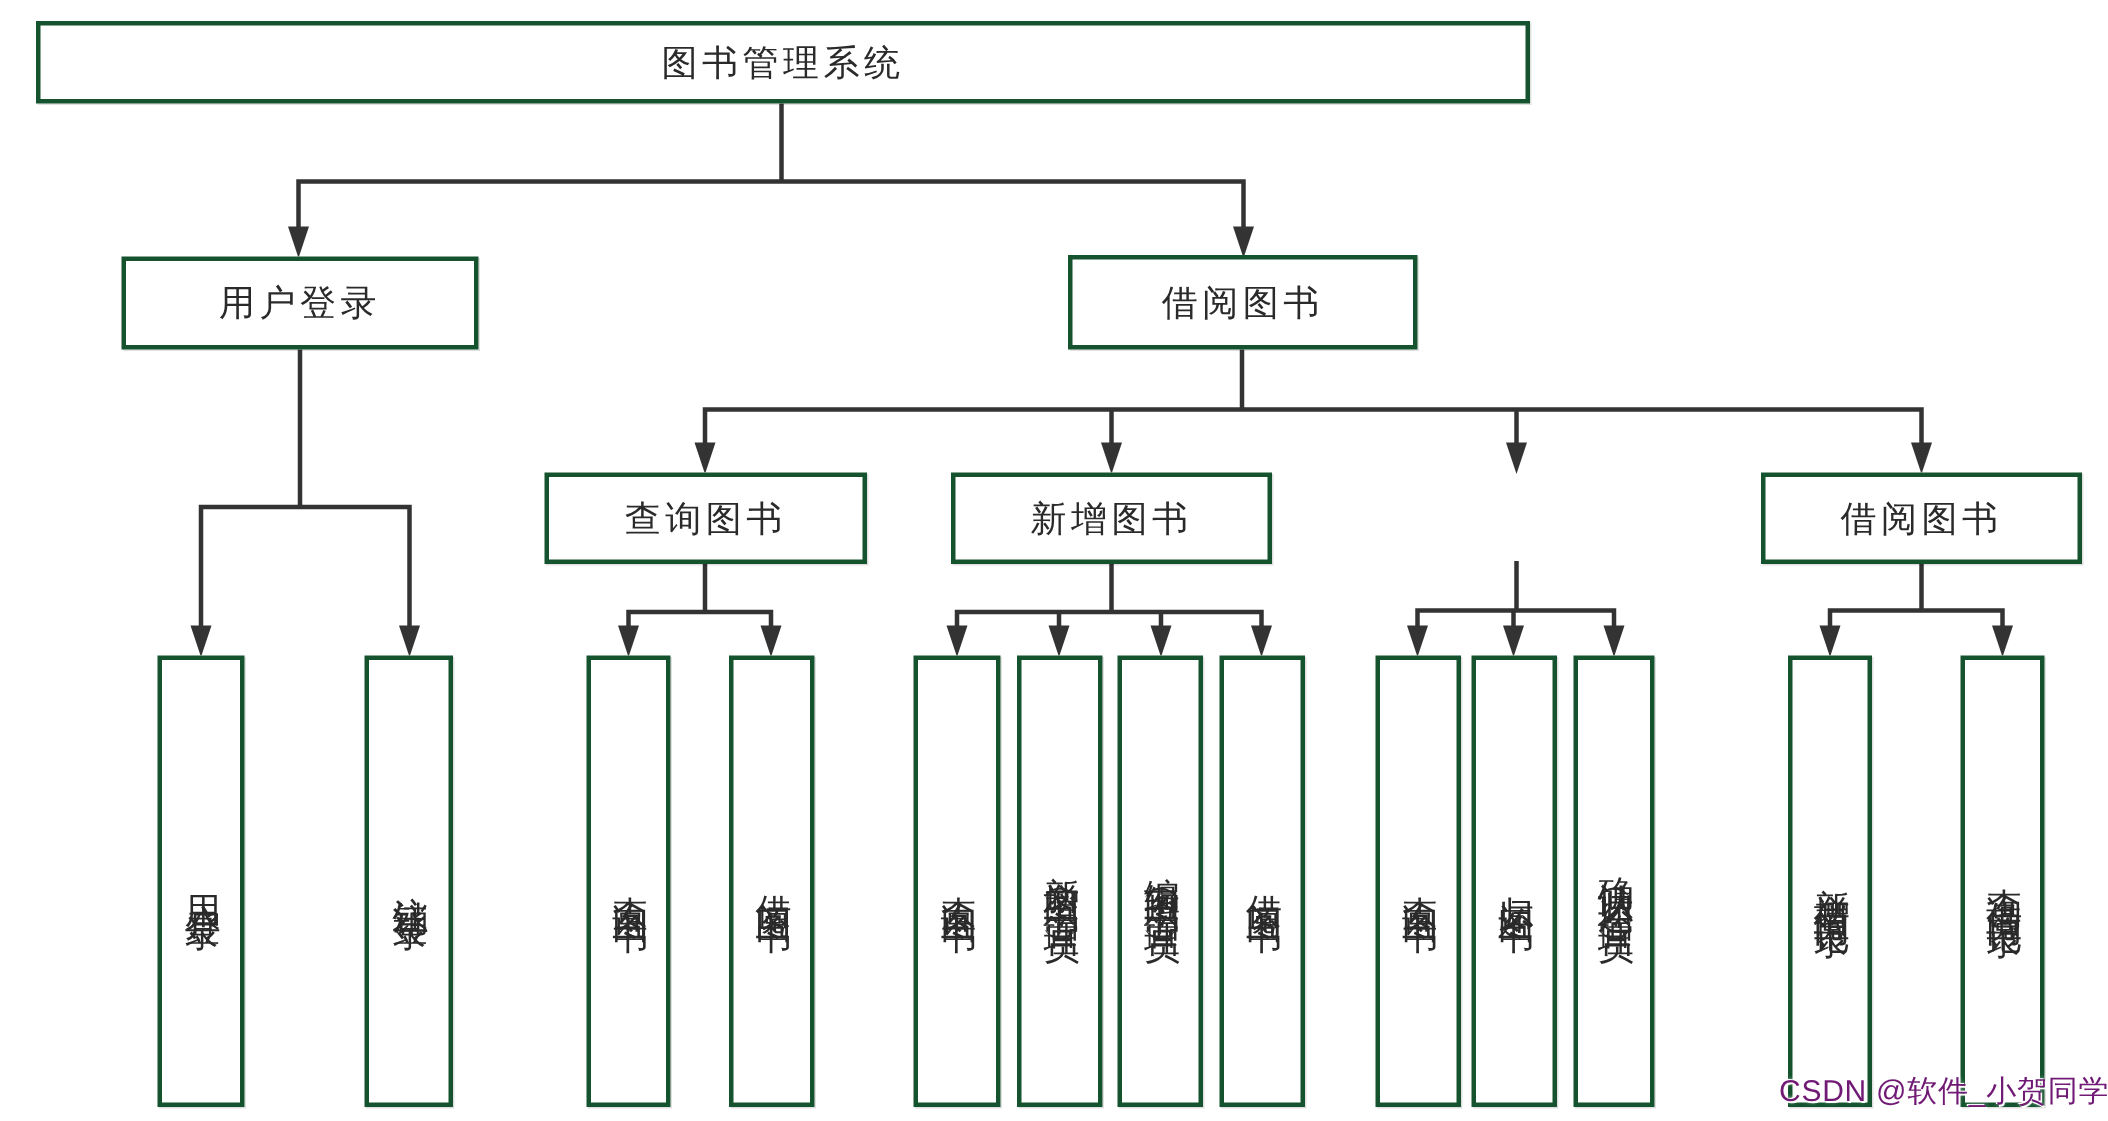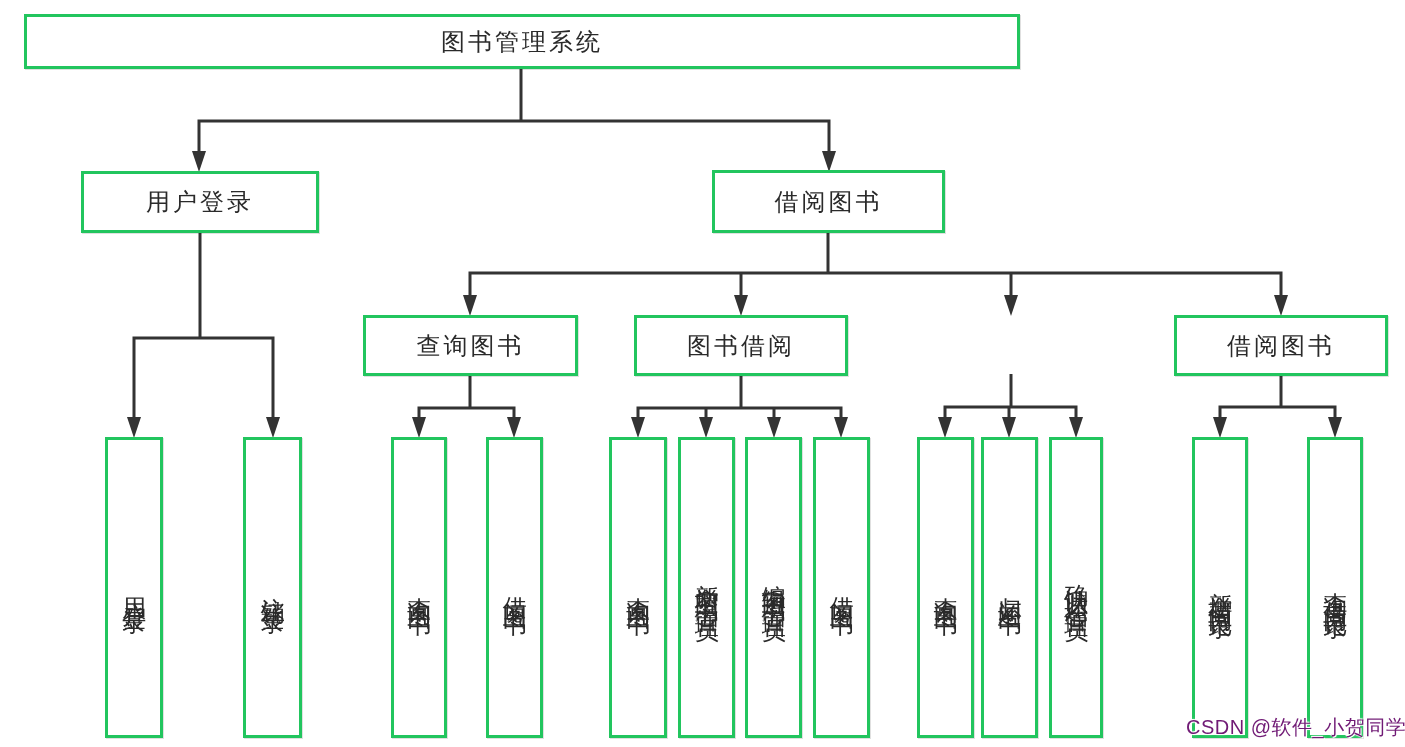--- a/index.html
+++ b/index.html
@@ -16,21 +16,21 @@
     overflow: hidden;
   }
   .lines {
     position: absolute;
     left: 0;
     top: 0;
   }
   .node {
     position: absolute;
     box-sizing: border-box;
-    border: 3px solid #22c55e;
+    border: 3px solid #14532d;
     background: #ffffff;
     display: flex;
     align-items: center;
     justify-content: center;
     color: #2a2a2a;
     box-shadow: 1px 1px 0 rgba(0,0,0,0.12);
   }
   .node.h span {
     font-size: 24px;
     letter-spacing: 3px;
@@ -121,21 +121,21 @@
     <span>用户登录</span>
   </div>
   <div class="node h" style="left:712px;top:170px;width:233px;height:63px">
     <span>借阅图书</span>
   </div>
 
   <div class="node h" style="left:363px;top:315px;width:215px;height:61px">
     <span>查询图书</span>
   </div>
   <div class="node h" style="left:634px;top:315px;width:214px;height:61px">
-    <span>图书借阅</span>
+    <span>新增图书</span>
   </div>
   <div class="node h" style="left:1174px;top:315px;width:214px;height:61px">
     <span>借阅图书</span>
   </div>
 
   <div class="node v" style="left:105px;top:437px;width:58px;height:301px">
     <span>用户登录</span>
   </div>
   <div class="node v" style="left:243px;top:437px;width:59px;height:301px">
     <span>注销登录</span>

